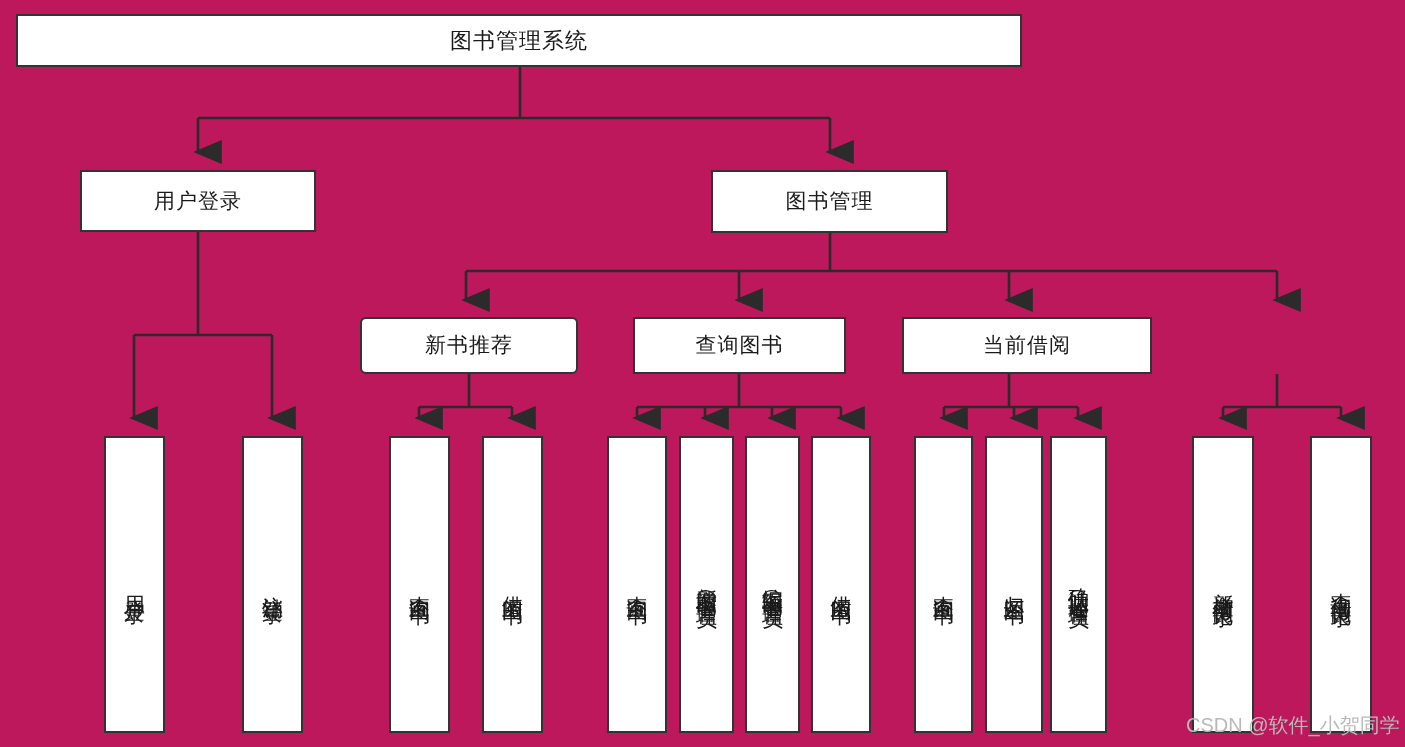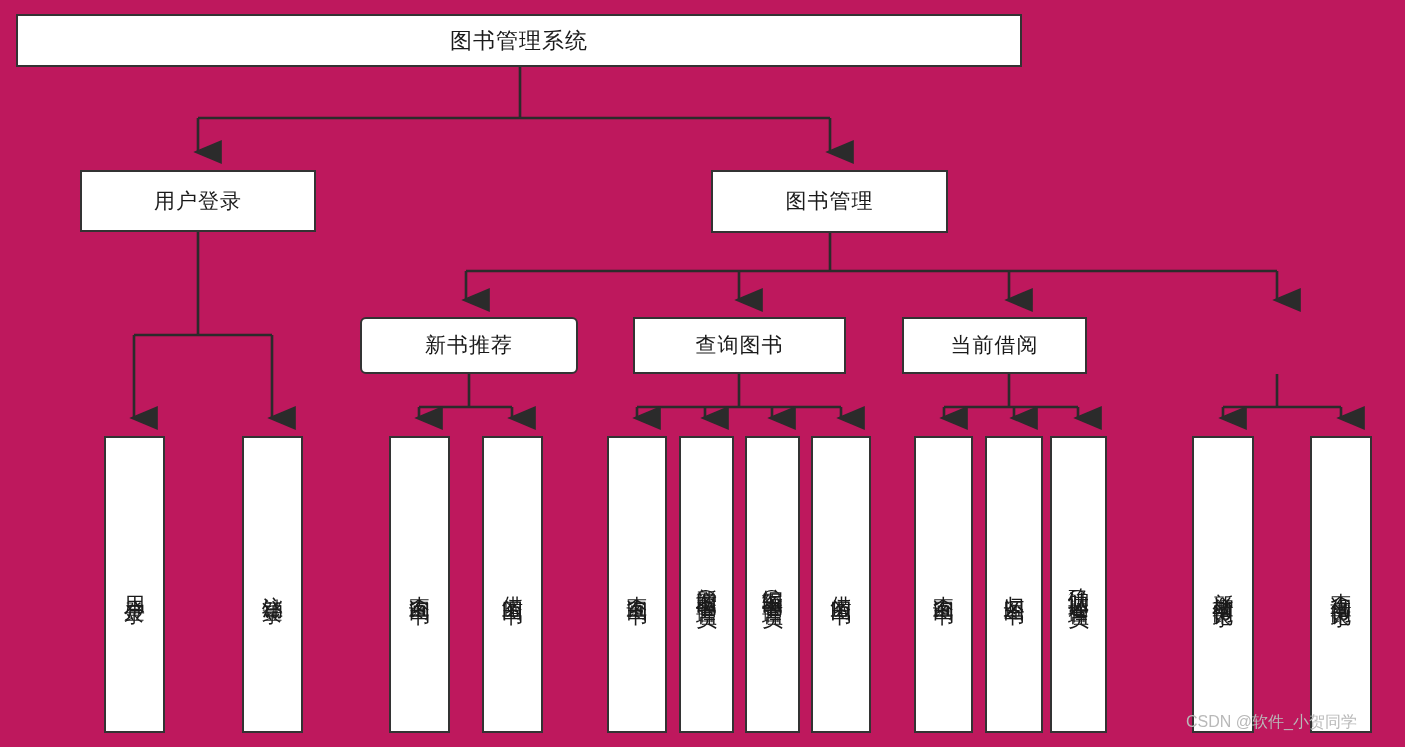--- a/index.html
+++ b/index.html
@@ -56,21 +56,21 @@
     text-orientation: upright;
     letter-spacing: 3px;
   }
   .node.root {
     font-size: 22px;
   }
   .watermark {
     position: absolute;
     left: 1186px;
     top: 712px;
-    font-size: 16px;
+    font-size: 20px;
     color: #b9b9b9;
     white-space: nowrap;
     z-index: 3;
     font-family: "Liberation Sans", "DejaVu Sans", sans-serif;
   }
 </style>
 </head>
 <body>
 
 <div id="canvas">
@@ -136,21 +136,21 @@
   <div class="node horiz" style="left:711px; top:170px; width:237px; height:63px;">
     <span class="label">图书管理</span>
   </div>
 
   <div class="node horiz" style="left:360px; top:317px; width:218px; height:57px;border-radius:6px;">
     <span class="label">新书推荐</span>
   </div>
   <div class="node horiz" style="left:633px; top:317px; width:213px; height:57px;">
     <span class="label">查询图书</span>
   </div>
-  <div class="node horiz" style="left:902px; top:317px; width:185px; height:57px;">
+  <div class="node horiz" style="left:902px; top:317px; width:250px; height:57px;">
     <span class="label">当前借阅</span>
   </div>
 
   <div class="node vert" style="left:104px; top:436px; width:61px; height:297px;">
     <span class="label">用户登录</span>
   </div>
   <div class="node vert" style="left:242px; top:436px; width:61px; height:297px;">
     <span class="label">注销登录</span>
   </div>
 

